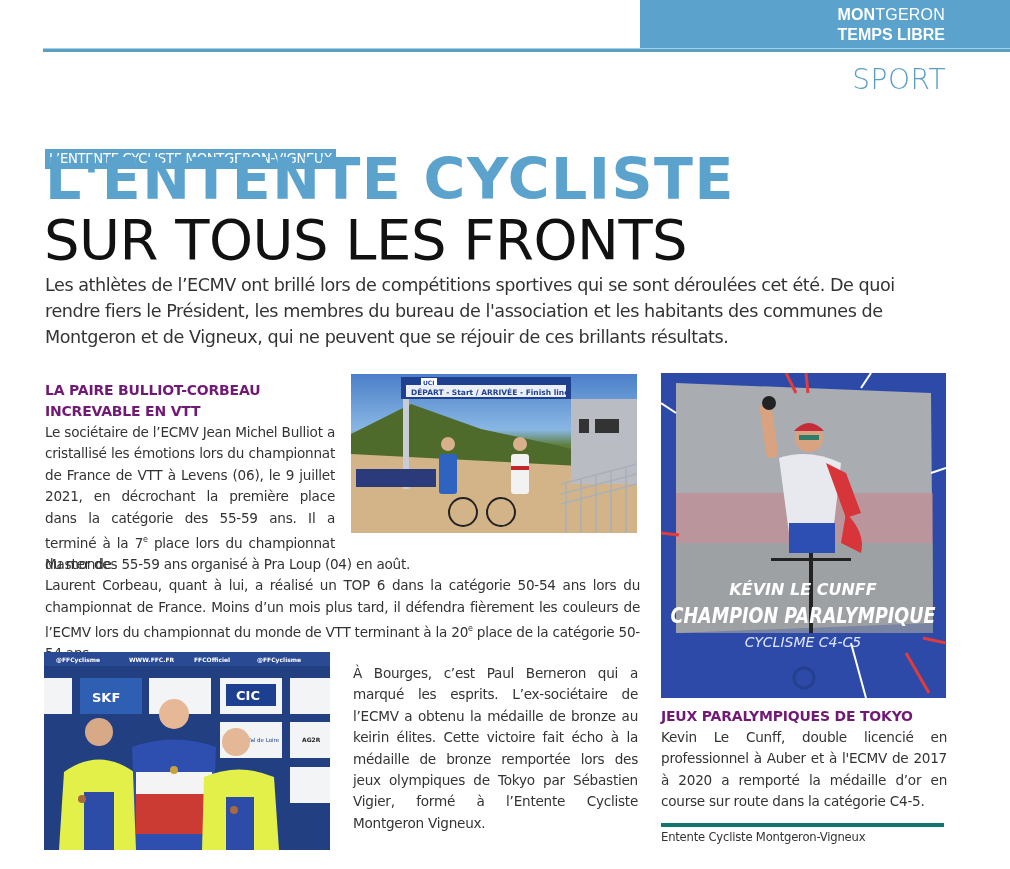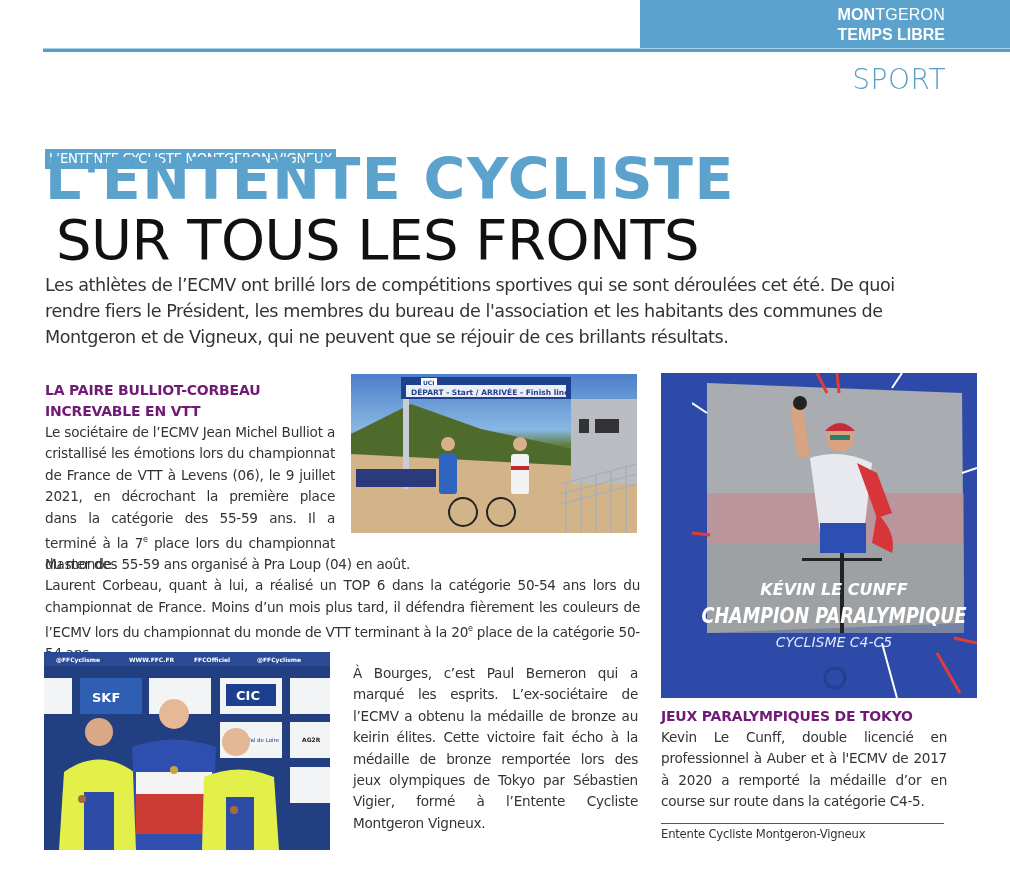--- a/index.html
+++ b/index.html
@@ -8,34 +8,34 @@
   .abs { position:absolute; }
   #masthead { left:640px; top:0; width:370px; height:48px; background:#5ba3cc; }
   #masthead .l1 { position:absolute; right:65px; top:6px; font-family:"Liberation Sans", sans-serif; font-size:16px; color:#fff; letter-spacing:0.2px; }
   #masthead .l1 b { font-weight:bold;text-align:right; }
   #masthead .l1 span.thin { font-weight:normal; }
   #masthead .l2 { position:absolute; right:65px; top:26px; font-family:"Liberation Sans", sans-serif; font-size:16px; font-weight:bold; color:#fff; }
   #rule { left:43px; top:48px; width:967px; height:3px; background:#5b9ec4; border-top:1px solid #a9cfe4; }
   #section { right:64px; top:63px; font-family:"DejaVu Sans", sans-serif; font-weight:200; font-size:28px; color:#5b9ec4; letter-spacing:0.5px; }
   #kicker { left:45px; top:122px; height:20px; padding:0 4px; background:#5ba3cc; color:#fff; font-size:13.2px; line-height:20px; font-family:"DejaVu Sans", sans-serif; letter-spacing:-0.3px;margin-top:27px; }
   #title1 { left:45px; top:143px; font-family:"DejaVu Sans", sans-serif; font-weight:bold; font-size:57px; color:#5ba3cc; letter-spacing:1.5px; line-height:72px; }
-  #title2 { left:44px; top:206px; font-family:"DejaVu Sans", sans-serif; font-weight:normal; font-size:56px; color:#111; line-height:68px; letter-spacing:-0.5px;margin-left:12px; }
+  #title2 { left:44px; top:206px; font-family:"DejaVu Sans", sans-serif; font-weight:normal; font-size:56px; color:#111; line-height:68px; letter-spacing:-0.5px; }
   #lead { left:45px; top:272px; width:900px; font-size:17.6px; line-height:26px; color:#333; letter-spacing:-0.45px; }
   .h { font-weight:bold; font-size:14px; color:#701a75; line-height:21px; letter-spacing:-0.2px; }
   .p { font-size:13.6px; line-height:21.4px; color:#333; letter-spacing:-0.25px; }
   .justify { text-align:justify; }
   #s1 { left:45px; top:380px; width:290px; }
   #s1cont { left:45px; top:554px; width:595px; }
   #s2 { left:353px; top:663px; width:285px; }
   #s3 { left:661px; top:706px; width:286px; }
-  #contact { left:661px; top:823px; width:283px; border-top:1px solid #0f766e; padding-top:3px; font-size:11.6px; line-height:15.5px; color:#333; letter-spacing:-0.2px; }
+  #contact { left:661px; top:823px; width:283px; border-top:4px solid #0f766e; padding-top:3px; font-size:11.6px; line-height:15.5px; color:#333; letter-spacing:-0.2px; }
   .photo { overflow:hidden;text-align:right; }
   #ph-vtt { left:351px; top:374px; width:286px; height:159px; background:linear-gradient(#4b7fc8 0%, #89b7e4 35%, #5d7d3a 45%, #8a9a4a 60%, #c9a77a 72%, #d8bd8f 100%); }
   #ph-track { left:44px; top:652px; width:286px; height:198px; background:#1f3c7a; }
-  #ph-para { left:661px; top:373px; width:285px; height:325px; background:#2d4aa8;padding-left:31px; }
+  #ph-para { left:661px; top:373px; width:285px; height:325px; background:#2d4aa8; }
 </style>
 </head>
 <body>
 
 <div id="masthead" class="abs">
   <div class="l1"><b>MON</b><span class="thin">TGERON</span></div>
   <div class="l2">TEMPS LIBRE</div>
 </div>
 <div id="rule" class="abs"></div>
 <div id="section" class="abs">SPORT</div>

